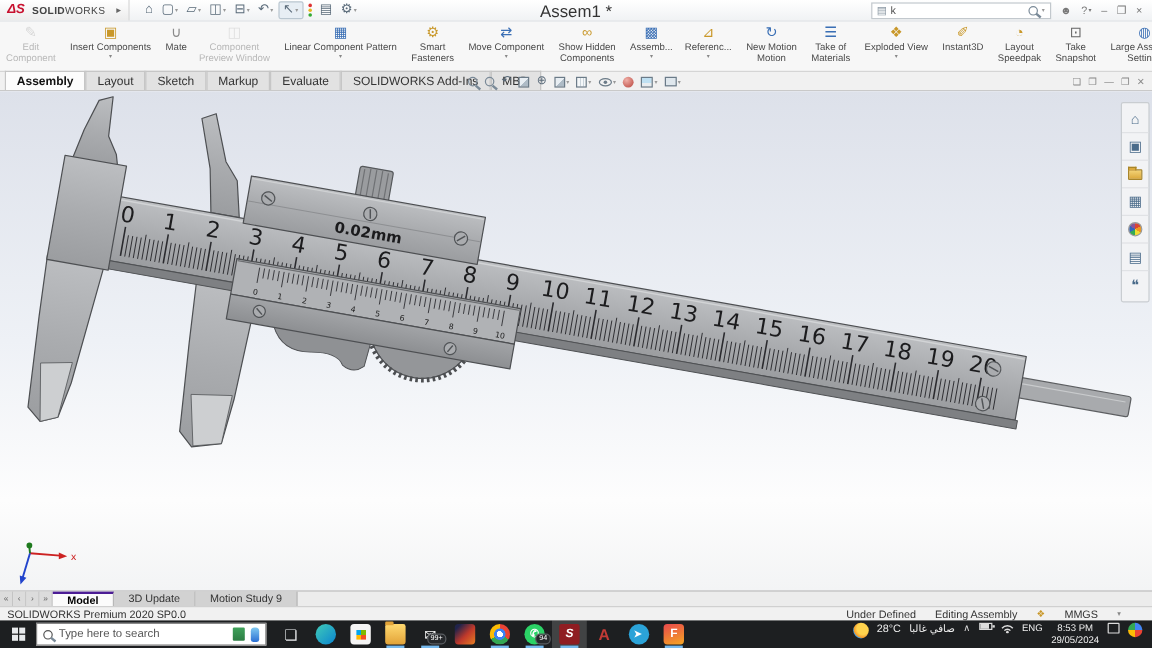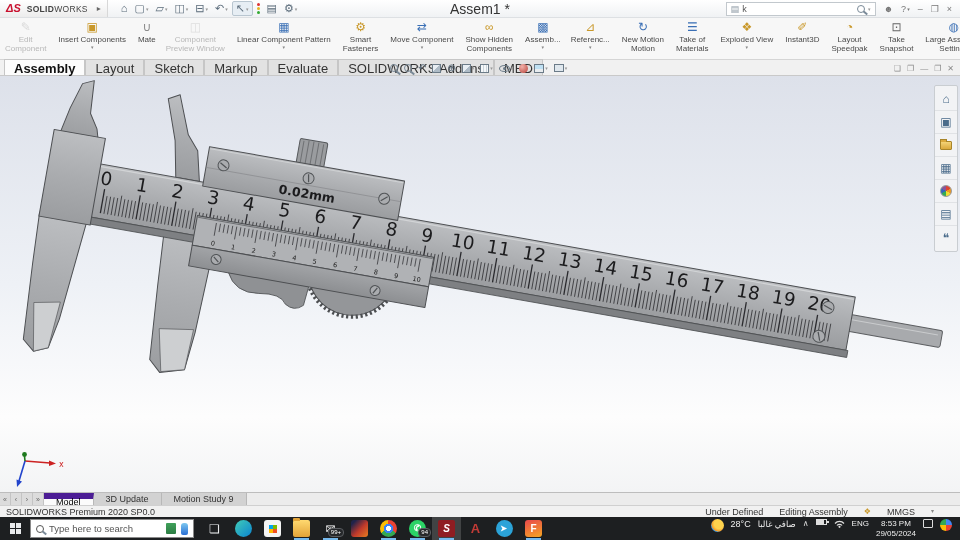--- a/index.html
+++ b/index.html
@@ -33,21 +33,21 @@
 .rtool{display:flex;flex-direction:column;align-items:center;justify-content:flex-start;padding:3px 5px 0;font-size:8px;color:#4a4a4a;line-height:1.15;white-space:nowrap}
 .rtool .ricon{font-size:12px;line-height:12px;height:14px}
 .rtool .rcaret{font-size:5px;color:#888;margin-top:1px}
 .rtool.disabled{color:#b8b8b8}
 .rtool.disabled .ricon{opacity:.4}
 .rsep{width:1px;background:#e0e0e0;margin:4px 1px}
 
 
 #tabrow{position:absolute;left:0;top:60px;width:960px;height:16px;background:#f1f1f1;border-bottom:1px solid #c9c9c9;display:flex;align-items:flex-end}
 #cmdtabs{display:flex;height:16px;margin-left:4px}
-.ctab{padding:2px 9px 1px;font-size:13px;background:#e2e2e2;border:1px solid #c6c6c6;border-bottom:none;color:#333;display:flex;align-items:center}
+.ctab{padding:2px 9px 1px;font-size:10px;background:#e2e2e2;border:1px solid #c6c6c6;border-bottom:none;color:#333;display:flex;align-items:center}
 .ctab.active{background:#fcfcfc;font-weight:bold;color:#111}
 #headsup{position:absolute;left:388px;top:1px;display:flex;align-items:center;gap:2px;height:14px}
 .hitem{display:flex;align-items:center;gap:1px;padding:0 2px}
 .hglyph{font-size:10px;color:#5a6b7a;line-height:1}
 .hcaret{font-size:5px;color:#999}
 .i-cube{width:9px;height:9px;border:1px solid #6b7b88;background:linear-gradient(135deg,#e8eef3 50%,#aebbc6 50%);display:inline-block}
 .i-cubewire{width:9px;height:9px;border:1px solid #6b7b88;background:repeating-linear-gradient(90deg,#f4f7f9 0 2px,#c9d3da 2px 3px);display:inline-block}
 .i-eye{width:11px;height:7px;border:1px solid #6b7b88;border-radius:50%;position:relative;display:inline-block}
 .i-eye::after{content:"";position:absolute;left:3px;top:1px;width:3px;height:3px;border-radius:50%;background:#6b7b88}
 .i-ball{width:9px;height:9px;border-radius:50%;background:radial-gradient(circle at 35% 30%,#f0b0a8,#b8423a);display:inline-block}
@@ -64,34 +64,34 @@
 .tpcell:last-child{border-bottom:none}
 .tpg{font-size:12px;color:#4a6b8a;line-height:1}
 .tp-folder{width:12px;height:9px;background:linear-gradient(#f3d377,#dba93c);border:1px solid #a8852a;border-radius:1px;position:relative;display:inline-block}
 .tp-folder::before{content:"";position:absolute;top:-3px;left:-1px;width:5px;height:2px;background:#dba93c;border:1px solid #a8852a;border-bottom:none}
 .tp-wheel{width:12px;height:12px;border-radius:50%;border:1px solid #999;display:inline-block;background:conic-gradient(#d43 0 60deg,#e92 60deg 120deg,#ed3 120deg 180deg,#3a5 180deg 240deg,#36b 240deg 300deg,#859 300deg 360deg)}
 
 
 #sheetbar{position:absolute;left:0;top:492px;width:960px;height:13px;background:#ececec;border-top:1px solid #bdbdbd;display:flex;align-items:stretch;font-size:9px}
 .navbtn{width:11px;display:flex;align-items:center;justify-content:center;background:#dcdcdc;border-right:1px solid #c4c4c4;color:#666;font-size:7px}
 .stab{padding:0 12px;display:flex;align-items:center;background:#d2d2d2;border-right:1px solid #b8b8b8;color:#333}
-.stab.active{background:#fbfbfb;font-weight:normal;color:#000;border-top:6px solid #4c1d95}
+.stab.active{background:#fbfbfb;font-weight:bold;color:#000;border-top:2px solid #4c1d95}
 
 
 #statusbar{position:absolute;left:0;top:505px;width:960px;height:12px;background:#f1f1f1;border-top:1px solid #d0d0d0;display:flex;align-items:center;font-size:9px;color:#333;padding:0 6px}
 #sb-right{margin-left:auto;display:flex;gap:16px;padding-right:20px}
 #sb-right .sg{font-size:8px;color:#c9982a}
 #sb-right .scaret{font-size:6px;color:#888}
 
 
 #taskbar{position:absolute;left:0;top:517px;width:960px;height:23px;background:#1d1f21;display:flex;align-items:center;color:#eee}
 #startbtn{width:30px;height:23px;display:flex;align-items:center;justify-content:center}
 #startbtn .winlogo{display:grid;grid-template-columns:5px 5px;grid-template-rows:5px 5px;gap:1px}
 #startbtn .winlogo i{background:#e8eaec;display:block}
-#tbsearch{display:flex;align-items:center;gap:5px;width:164px;height:19px;background:#fff;border:1px solid #8a8a8a;padding:0 5px;color:#555;font-size:9.5px}
+#tbsearch{display:flex;align-items:center;gap:5px;width:192px;height:19px;background:#fff;border:1px solid #8a8a8a;padding:0 5px;color:#555;font-size:9.5px}
 #tbsearch .ph{flex:1;white-space:nowrap;overflow:hidden}
 .sh-book{width:10px;height:11px;background:linear-gradient(#3fa15a,#2d7d44);border-radius:1px;display:inline-block}
 .sh-bottle{width:7px;height:12px;background:linear-gradient(#7ec8f0,#2a6fd4);border-radius:3px 3px 2px 2px;display:inline-block}
 #tbapps{display:flex;align-items:stretch;margin-left:6px}
 .appcell{width:29px;height:23px;display:flex;align-items:center;justify-content:center;position:relative}
 .appcell.focused{background:rgba(255,255,255,.16)}
 .av{width:17px;height:17px;display:flex;align-items:center;justify-content:center;font-size:10px;font-weight:bold;color:#fff;line-height:1}
 .runline{position:absolute;left:7px;right:7px;bottom:0;height:2px;background:#76b9ed}
 .badge{position:absolute;right:1px;bottom:3px;background:#26282b;color:#fff;font-size:6px;font-weight:normal;padding:0 2px;border-radius:4px;border:1px solid #5a5d61;line-height:7px}
 .app-task-view-icon .av{font-size:12px;color:#e8eaec;font-weight:normal}

